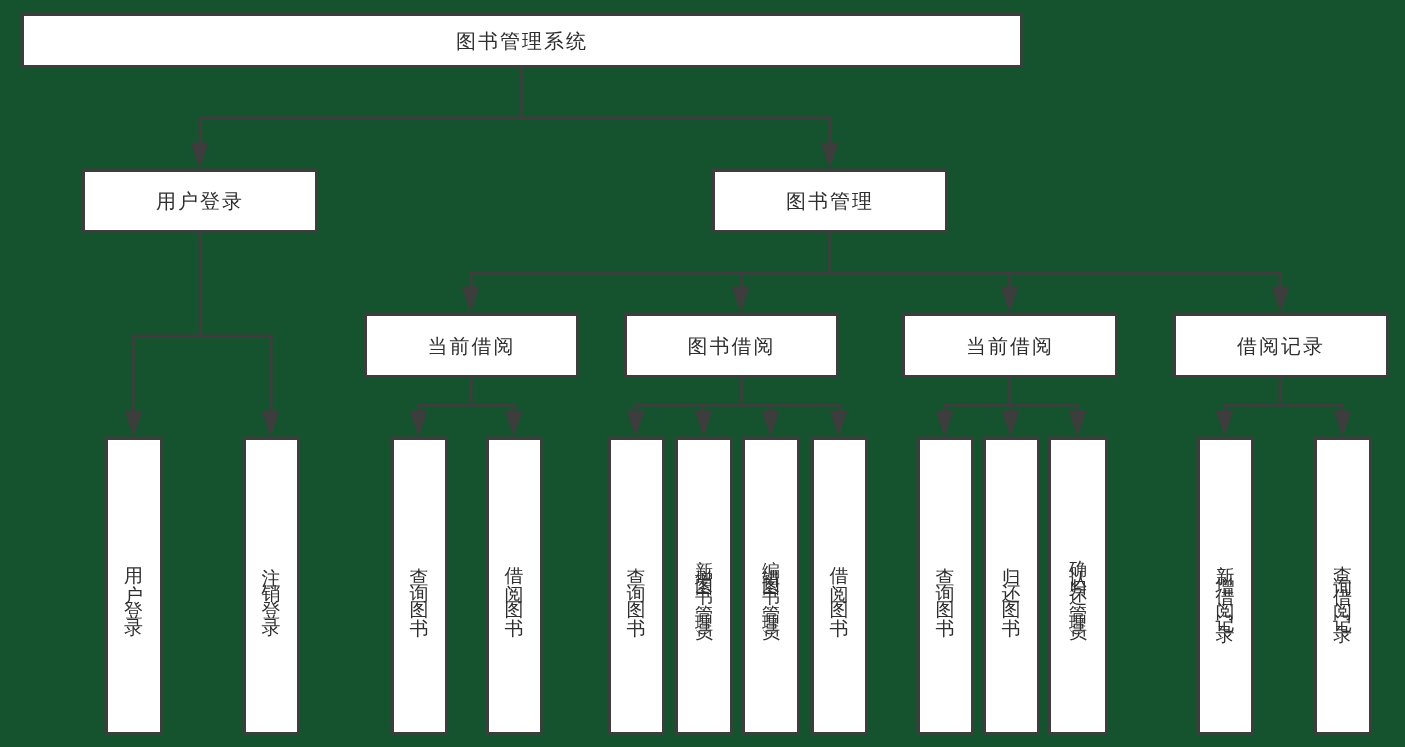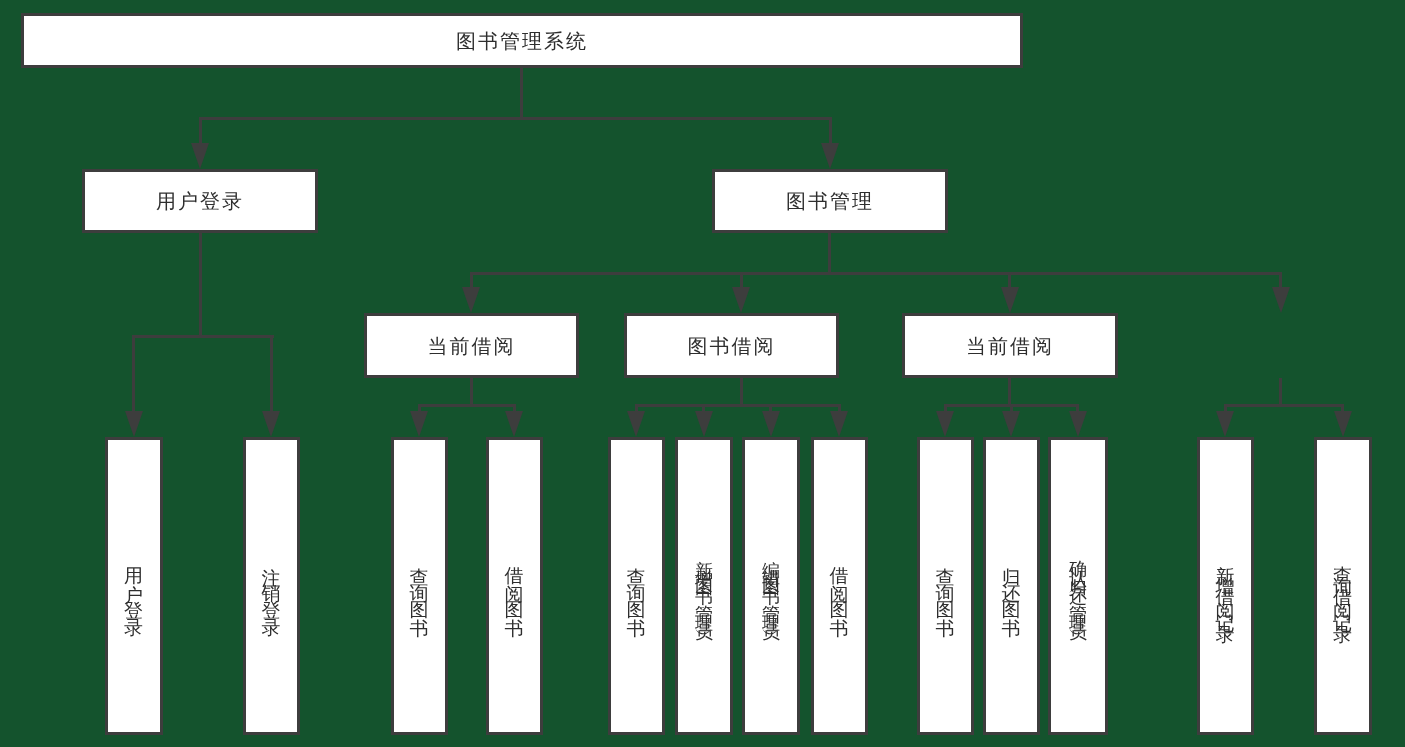--- a/index.html
+++ b/index.html
@@ -73,20 +73,23 @@
   </div>
 
   <div class="box hbox" style="left:364px;top:313px;width:215px;height:65px">
     <span>当前借阅</span>
   </div>
   <div class="box hbox" style="left:624px;top:313px;width:215px;height:65px">
     <span>图书借阅</span>
   </div>
   <div class="box hbox" style="left:902px;top:313px;width:216px;height:65px">
     <span>当前借阅</span>
+  </div>
+  <div class="box hbox" style="left:1173px;top:313px;width:216px;height:65px">
+    <span>借阅记录</span>
   </div>
 
   <div class="box leaf" style="left:105px;top:437px;width:58px;height:298px">
     <span class="ls4">用户登录</span>
   </div>
   <div class="box leaf" style="left:243px;top:437px;width:57px;height:298px">
     <span class="ls4">注销登录</span>
   </div>
 
   <div class="box leaf" style="left:391px;top:437px;width:57px;height:298px">

